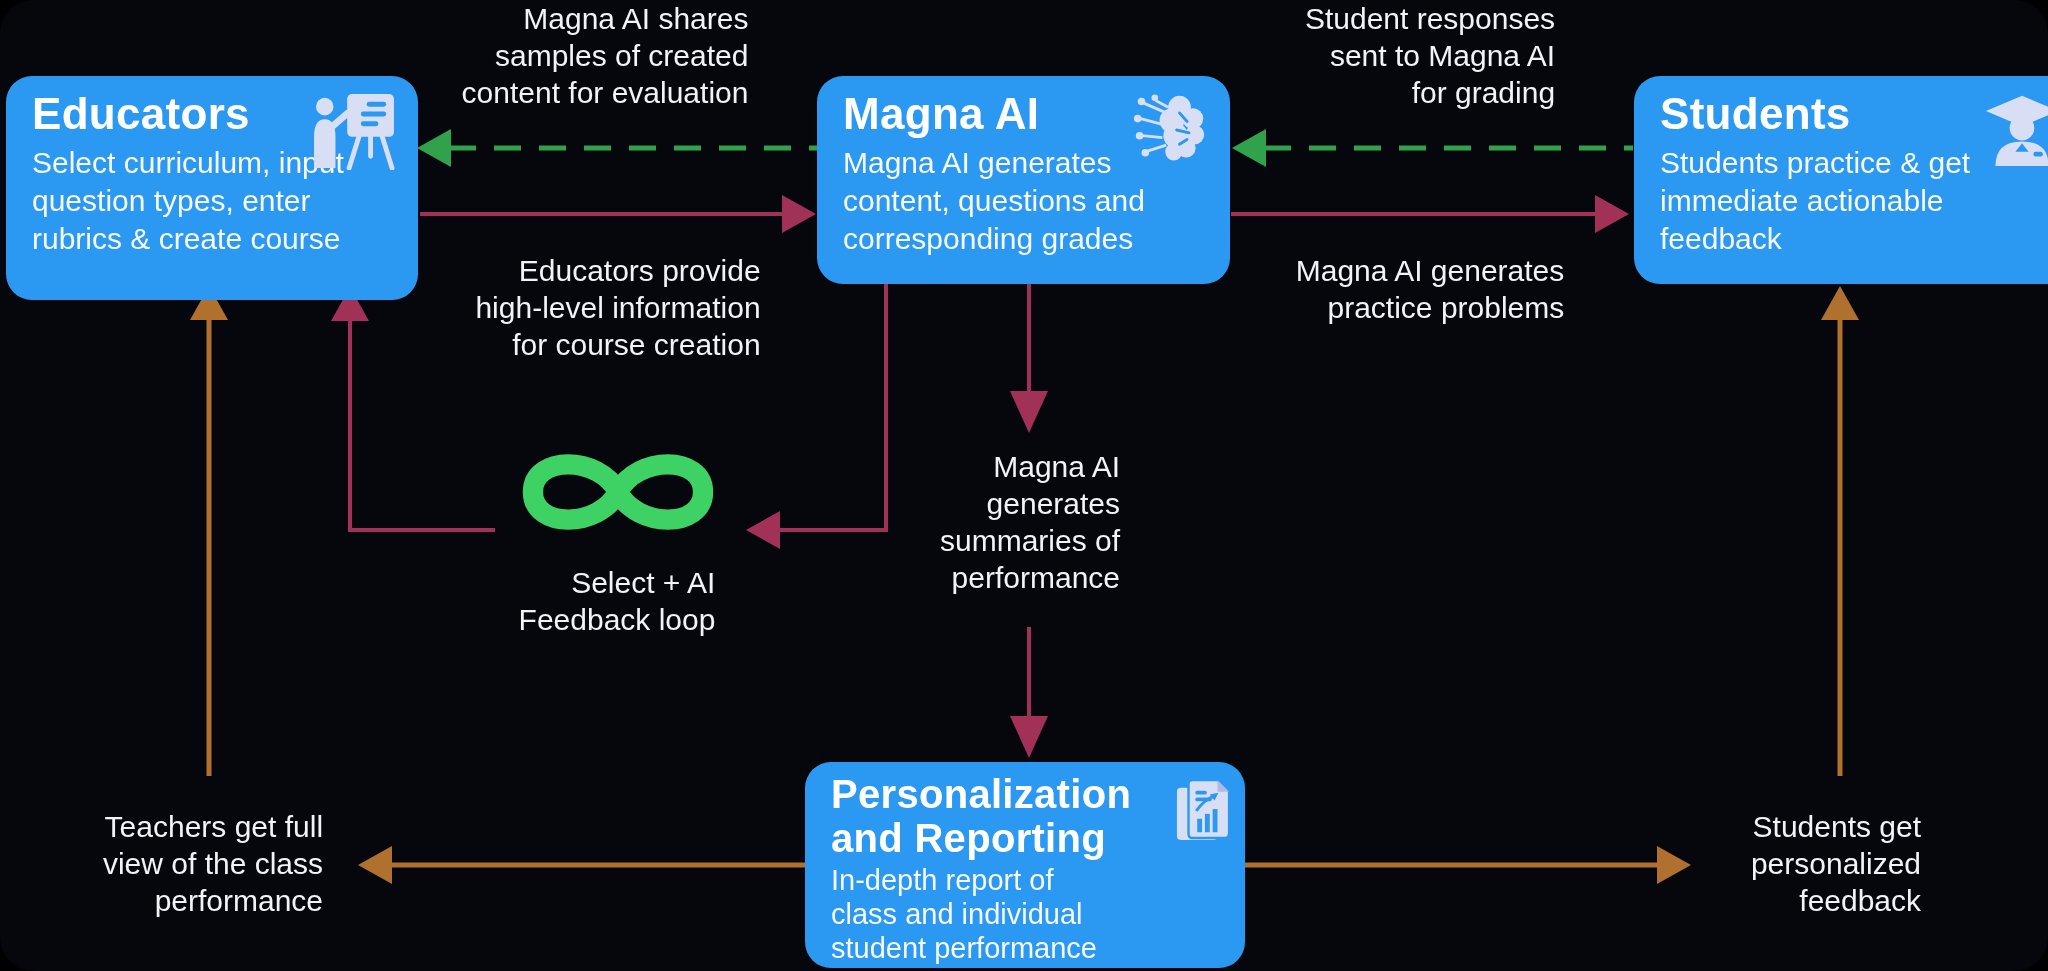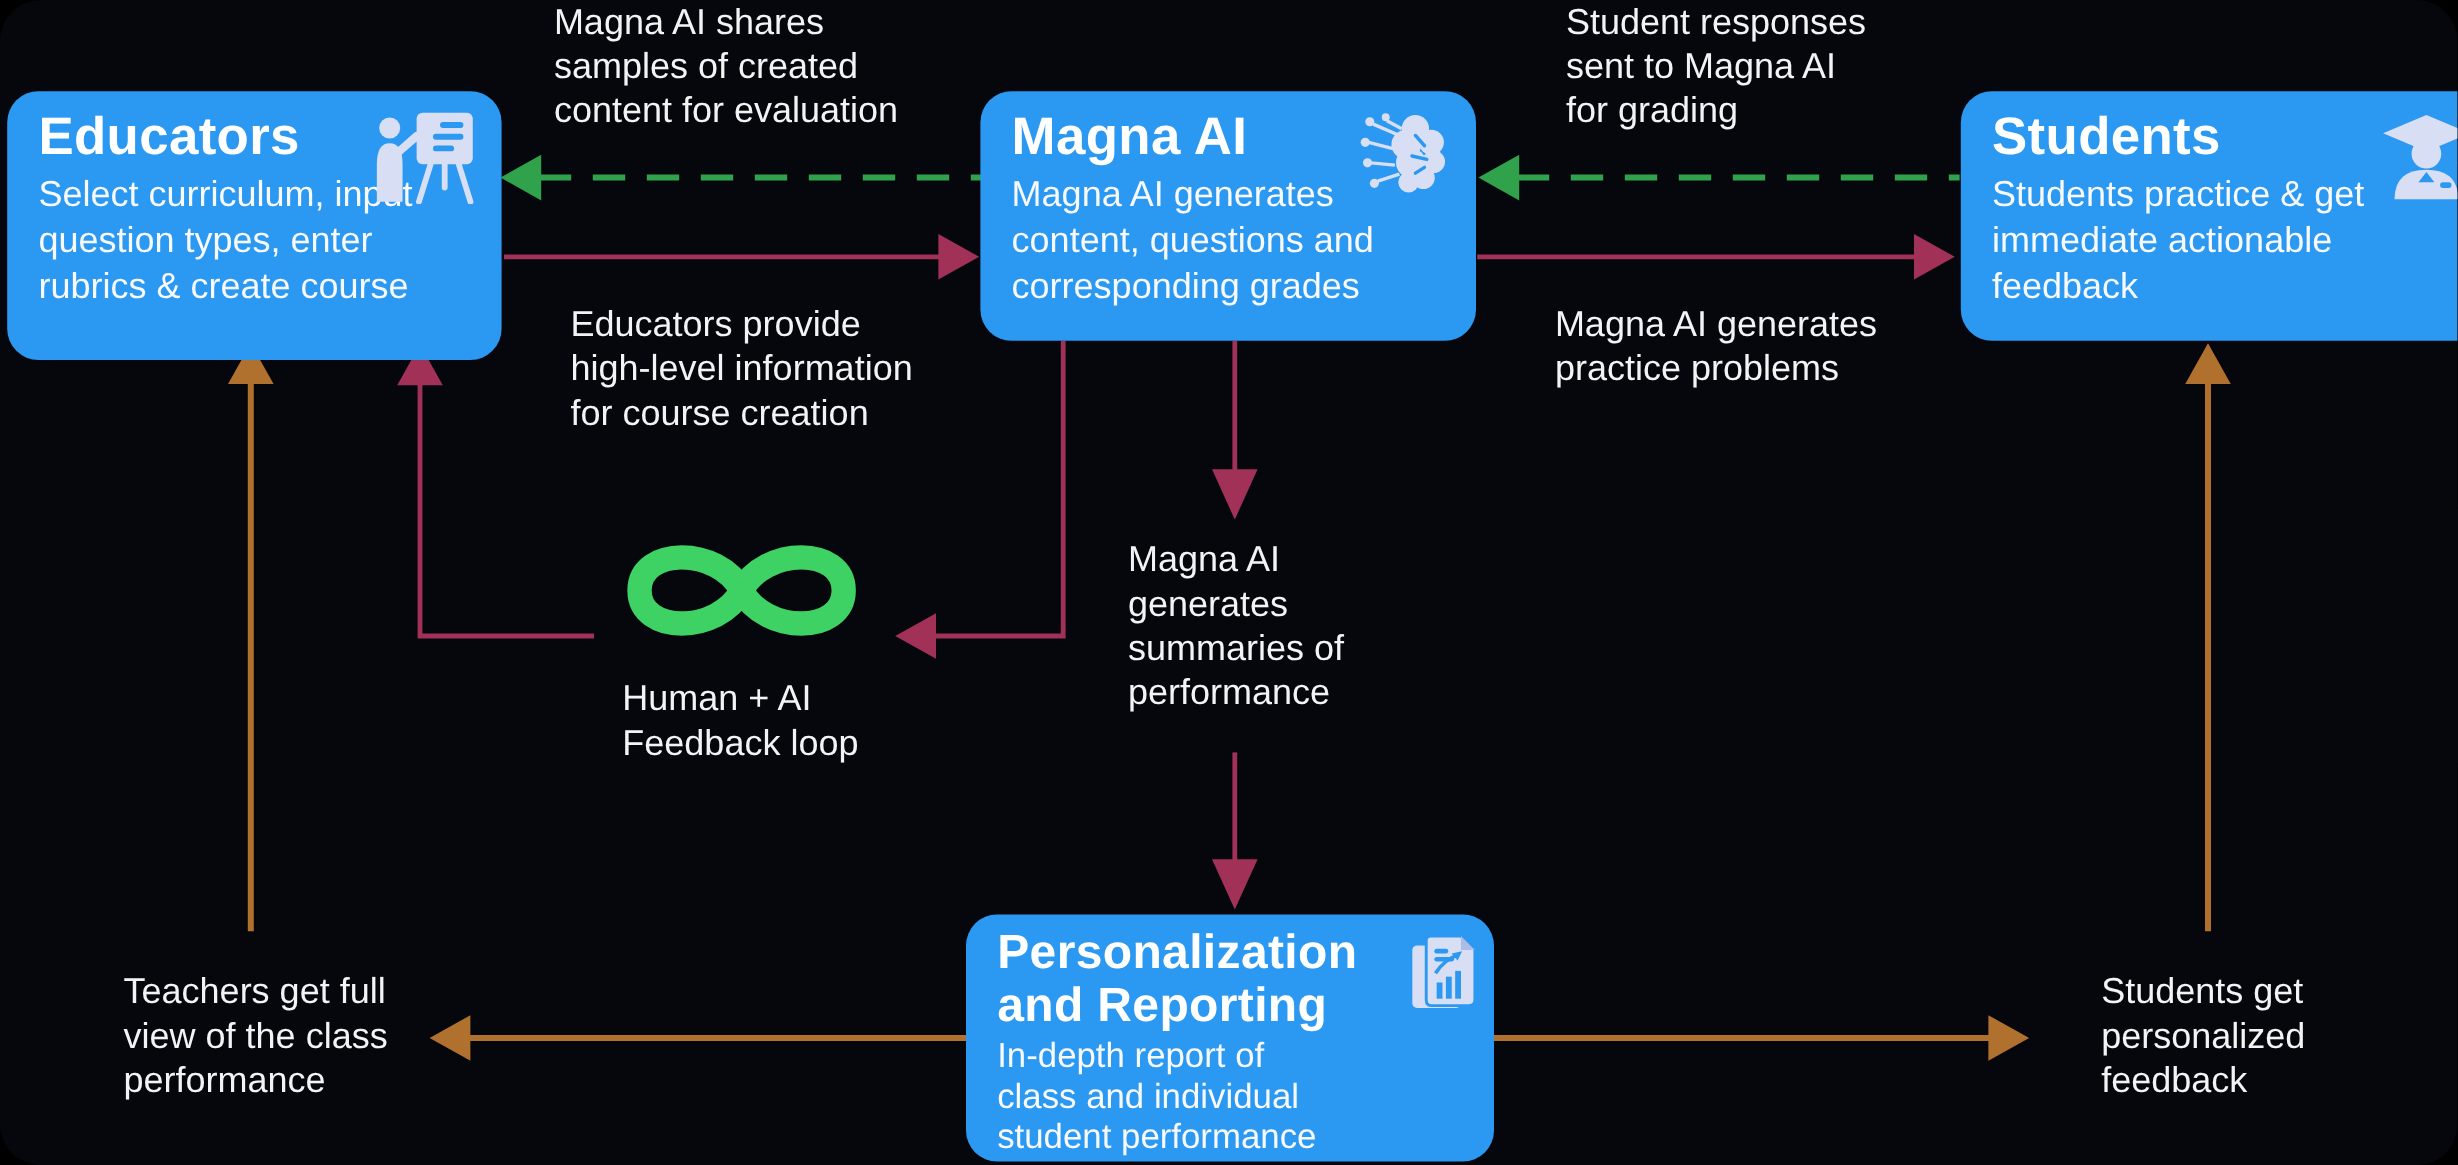--- a/index.html
+++ b/index.html
@@ -22,21 +22,21 @@
   }
   .node .icon{position:absolute;top:16px;right:22px;}
   #node-educators{left:6px;top:76px;width:412px;height:224px;}
   #node-magna{left:817px;top:76px;width:413px;height:208px;}
   #node-students{left:1634px;top:76px;width:448px;height:208px;}
   #node-personal{left:805px;top:762px;width:440px;height:206px;padding-top:10px;}
   #node-personal .title{font-size:40px;line-height:44px;}
   #node-personal .desc{font-size:29px;line-height:34px;margin-top:3px;}
   #node-personal .icon{top:16px;right:14px;}
   .label{
-    position:absolute;transform:translateX(-50%);text-align:left;
+    position:absolute;transform:translateX(-50%);text-align:right;
     color:#F2F3F5;font-size:30px;line-height:37px;white-space:pre-line;
   }
   #lbl-shares{left:605px;top:0px;}
   #lbl-responses{left:1430px;top:0px;}
   #lbl-provide{left:618px;top:252px;}
   #lbl-practice{left:1430px;top:252px;}
   #lbl-summaries{left:1030px;top:448px;}
   #lbl-loop{left:617px;top:564px;}
   #lbl-teachers{left:213px;top:808px;}
   #lbl-students-fb{left:1836px;top:808px;}
@@ -213,21 +213,21 @@
 for grading</div>
   <div class="label" id="lbl-provide">Educators provide
 high-level information
 for course creation</div>
   <div class="label" id="lbl-practice">Magna AI generates
 practice problems</div>
   <div class="label" id="lbl-summaries">Magna AI
 generates
 summaries of
 performance</div>
-  <div class="label" id="lbl-loop">Human + AI
+  <div class="label" id="lbl-loop">Select + AI
 Feedback loop</div>
   <div class="label" id="lbl-teachers">Teachers get full
 view of the class
 performance</div>
   <div class="label" id="lbl-students-fb">Students get
 personalized
 feedback</div>
 
 </div>
 

